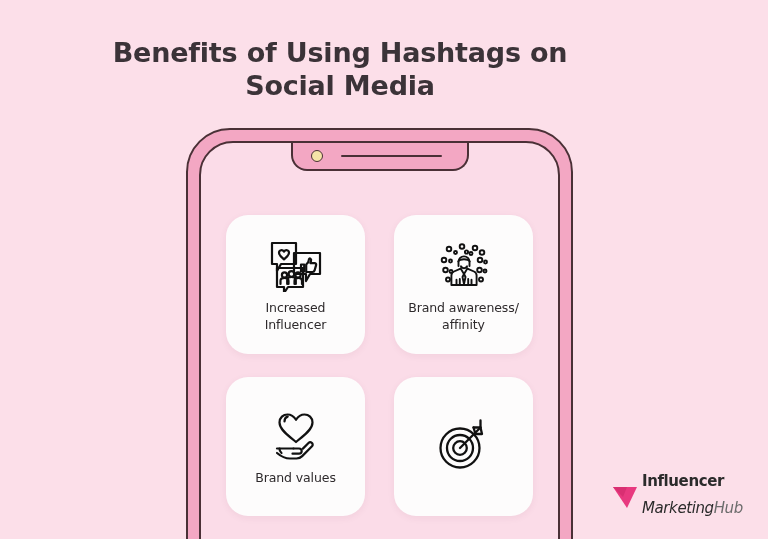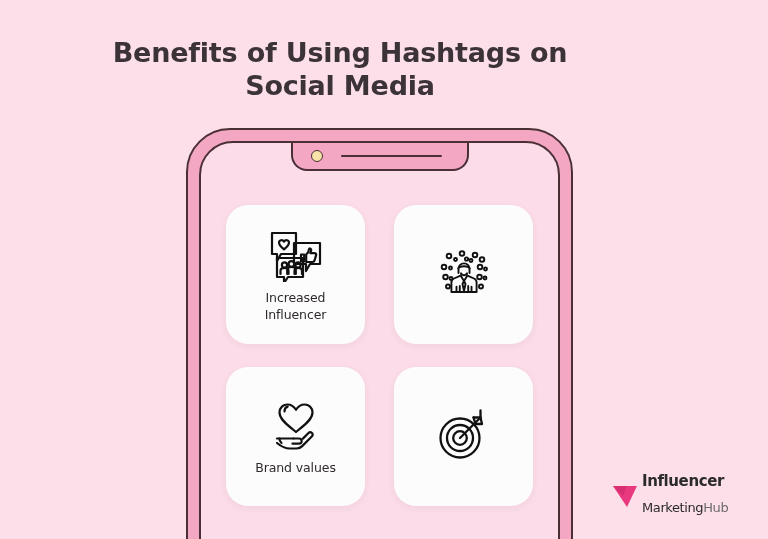--- a/index.html
+++ b/index.html
@@ -85,21 +85,21 @@
     top: 14px;
     width: 101px;
     height: 2px;
     background: #4a3036;
     border-radius: 2px;
   }
 
   
   .card-grid {
     position: absolute;
-    top: 62px;
+    top: 72px;
     left: 0;
     width: 100%;
     display: grid;
     grid-template-columns: 139px 139px;
     grid-template-rows: 139px 139px;
     column-gap: 29px;
     row-gap: 23px;
     justify-content: center;
   }
   .card {
@@ -151,25 +151,26 @@
   }
   .logo-line-1 {
     font-family: "DejaVu Sans", "Liberation Sans", sans-serif;
     font-size: 15px;
     font-weight: bold;
     color: #2b2b2b;
     letter-spacing: -0.4px;
   }
   .logo-line-2 {
     font-family: "DejaVu Sans", "Liberation Sans", sans-serif;
-    font-size: 13px;
+    font-size: 15px;
     font-weight: normal;
     color: #6c6c6c;
     letter-spacing: -0.4px;
     margin-top: 3px;
+    font-style: italic;
   }
   .logo-line-2 .bold-part { color: #2b2b2b; }
 </style>
 </head>
 <body>
 
 <div class="title-block">
   <span class="title-line">Benefits of Using Hashtags on</span>
   <span class="title-line">Social Media</span>
 </div>
@@ -237,20 +238,24 @@
             <circle cx="45" cy="20" r="2.3"></circle>
               <circle cx="50.5" cy="22" r="1.5"></circle>
             <circle cx="10.5" cy="30" r="2.3"></circle>
               <circle cx="16" cy="31.5" r="1.5"></circle>
             <circle cx="44.5" cy="30" r="2.3"></circle>
               <circle cx="50" cy="31" r="1.5"></circle>
             <circle cx="13" cy="39.5" r="2"></circle>
               <circle cx="46" cy="39.5" r="2"></circle>
           </svg>
         </div>
+        <div class="card-label">
+          <span>Brand awareness/</span><br>
+          <span>affinity</span>
+        </div>
       </div>
 
       <div class="card">
         <div class="card-icon">
           <svg width="58" height="52" viewBox="0 0 58 52" fill="none" stroke="#111111" stroke-width="2.2" stroke-linecap="round" stroke-linejoin="round">
 
             <path d="M29 32 C24 27.5 12.5 20.5 12.5 12.5 C12.5 7.5 16.3 4.5 20.5 4.5 c3.5 0 6.6 2.2 8.5 5.3 1.9-3.1 5-5.3 8.5-5.3 4.2 0 8 3 8 8 0 8-11.5 15-16.5 19.5z"></path>
 
             <path d="M17.5 11.5 c0-2.6 1.3-4.3 3.2-4.9"></path>
 

